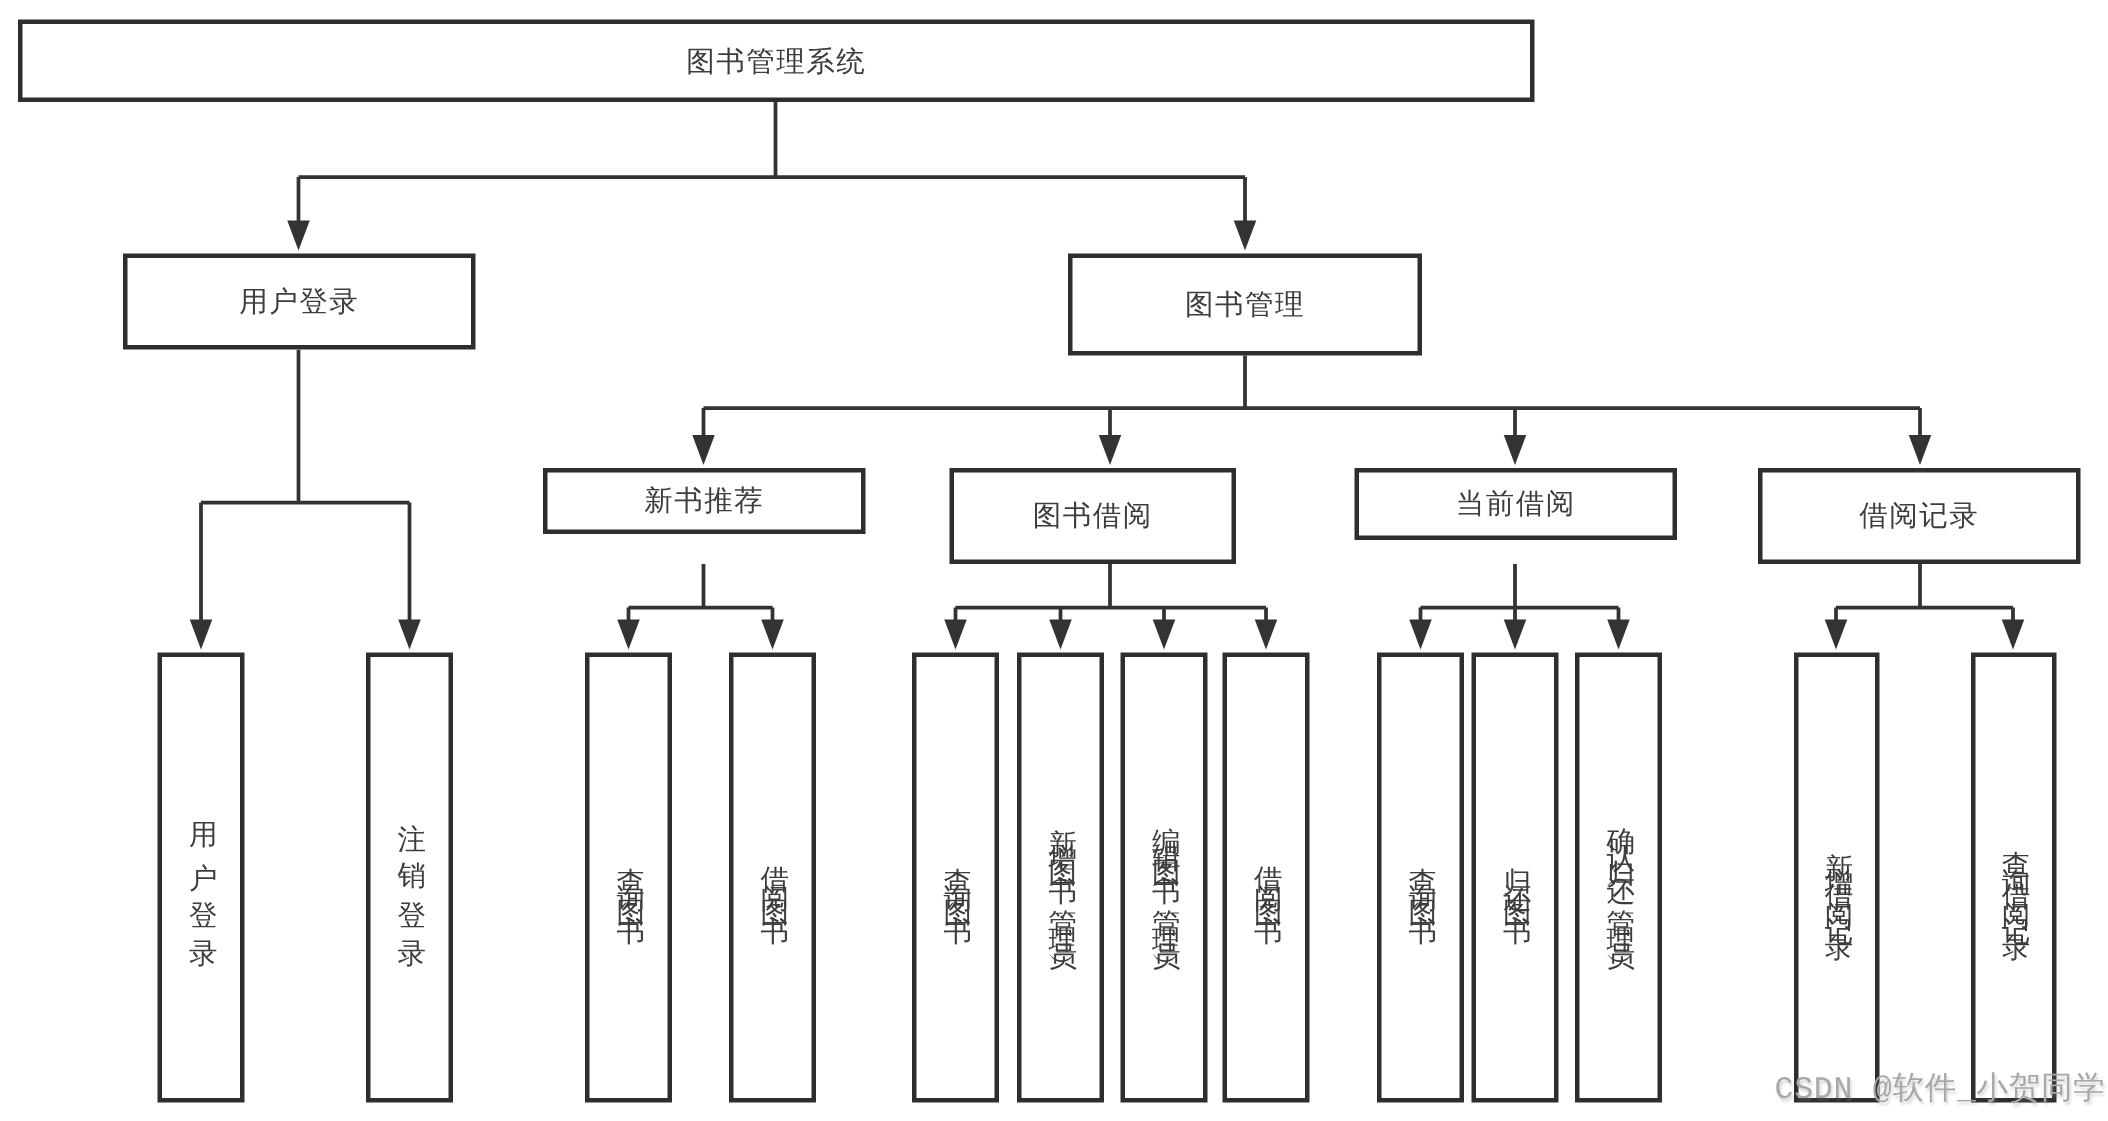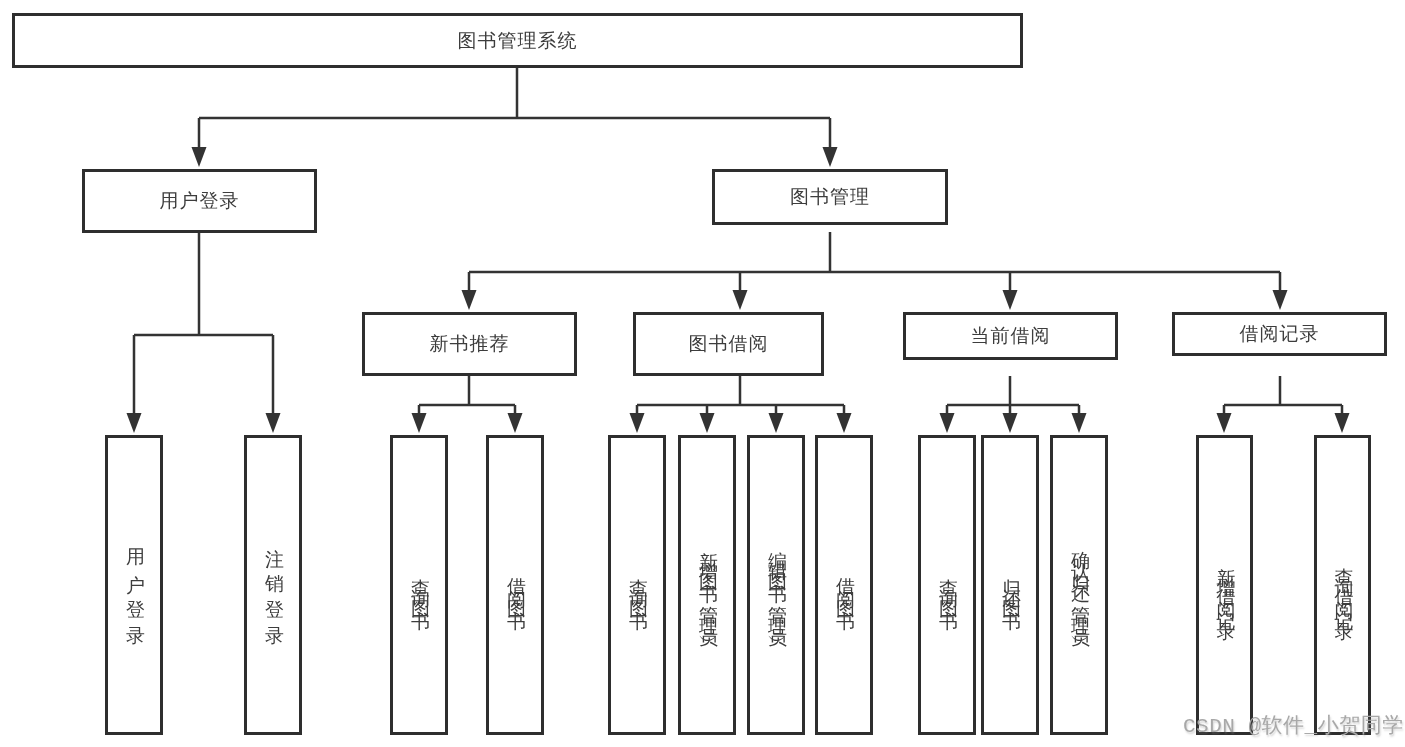--- a/index.html
+++ b/index.html
@@ -102,26 +102,26 @@
     <g>
       <path class="wire" d="M1280 376 V405 M1224 405 H1342 M1224 405 V420 M1342 405 V420"></path>
       <use href="#ah" x="1224" y="433"></use>
       <use href="#ah" x="1342" y="433"></use>
     </g>
   </svg>
 
   <div class="box" style="left:12px; top:13px; width:1011px; height:55px;">图书管理系统</div>
 
   <div class="box" style="left:82px; top:169px; width:235px; height:64px;">用户登录</div>
-  <div class="box" style="left:712px; top:169px; width:236px; height:56px;">图书管理</div>
+  <div class="box" style="left:712px; top:169px; width:236px; height:68px;">图书管理</div>
 
-  <div class="box" style="left:362px; top:312px; width:215px; height:64px;">新书推荐</div>
+  <div class="box" style="left:362px; top:312px; width:215px; height:44px;">新书推荐</div>
   <div class="box" style="left:633px; top:312px; width:191px; height:64px;">图书借阅</div>
   <div class="box" style="left:903px; top:312px; width:215px; height:48px;">当前借阅</div>
-  <div class="box" style="left:1172px; top:312px; width:215px; height:44px;text-align:center;">借阅记录</div>
+  <div class="box" style="left:1172px; top:312px; width:215px; height:64px;text-align:center;">借阅记录</div>
 
   <div class="box vbox ls-wide" style="left:105px;">用户登录</div>
   <div class="box vbox ls-wide" style="left:244px;">注销登录</div>
 
   <div class="box vbox" style="left:390px;">查询图书</div>
   <div class="box vbox" style="left:486px;">借阅图书</div>
 
   <div class="box vbox" style="left:608px;">查询图书</div>
   <div class="box vbox" style="left:678px;">新增图书（管理员）</div>
   <div class="box vbox" style="left:747px;">编辑图书（管理员）</div>

